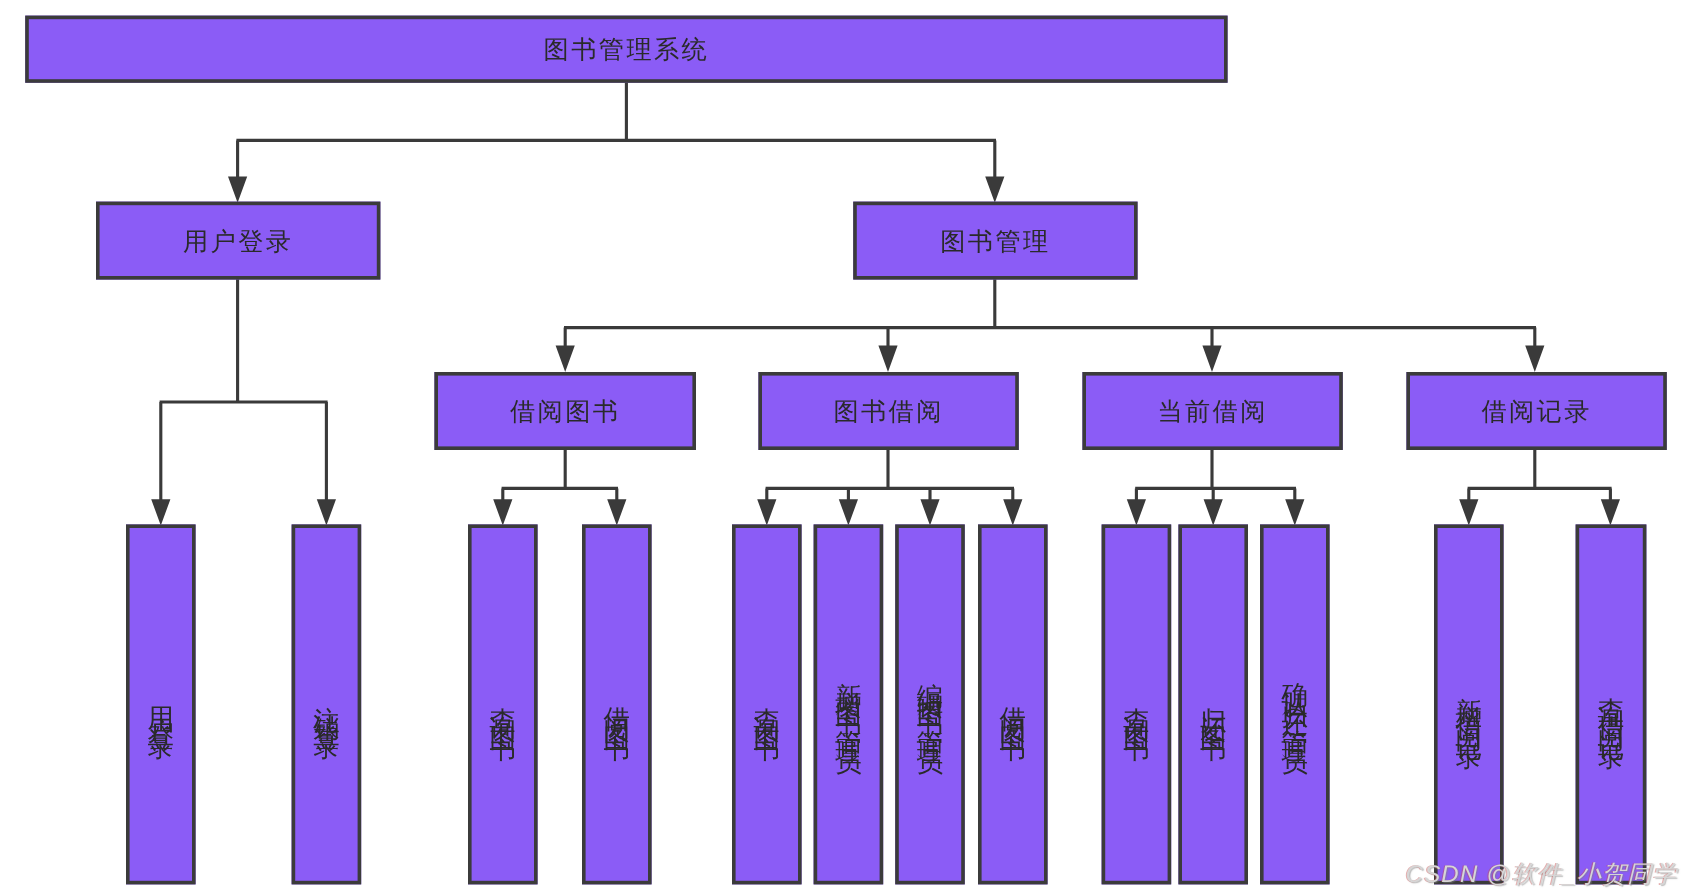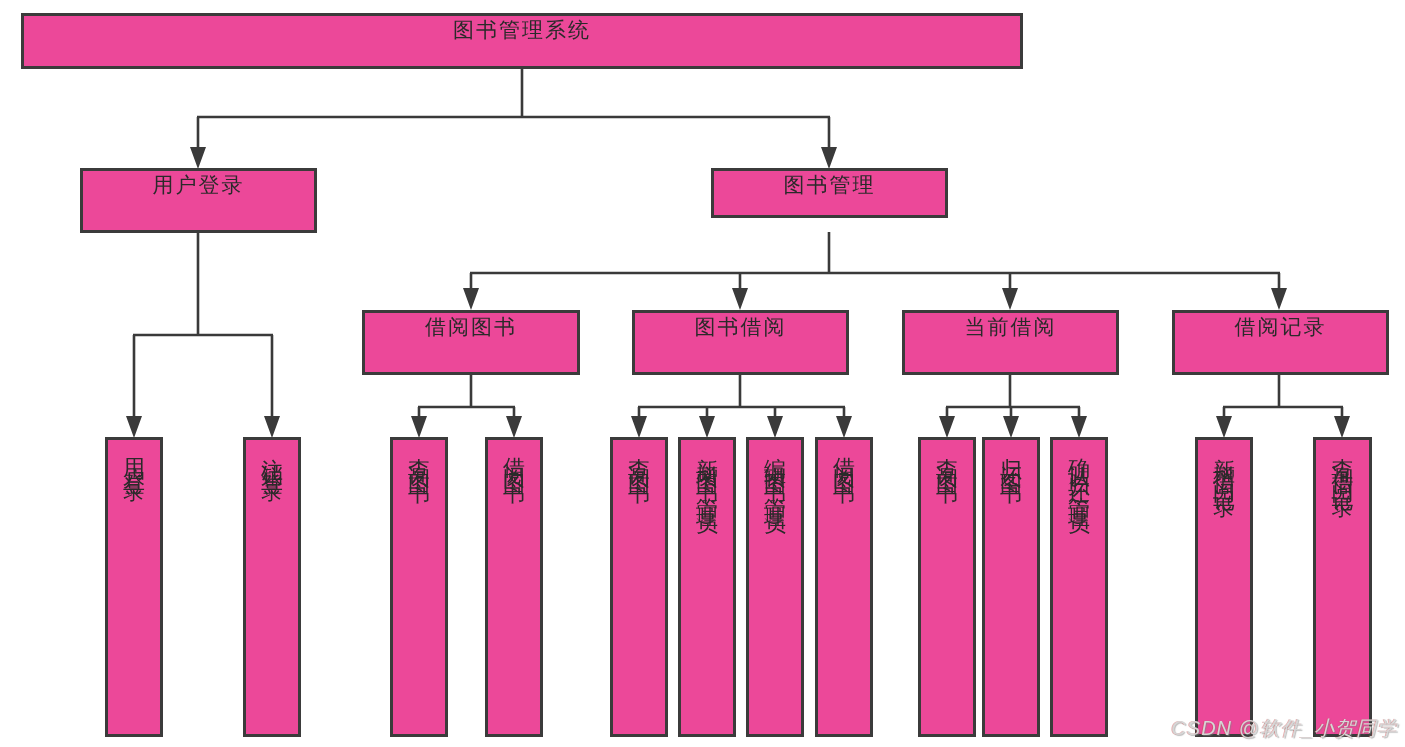--- a/index.html
+++ b/index.html
@@ -11,21 +11,21 @@
   }
   html,body{margin:0;padding:0;background:var(--background);}
   .canvas{
     position:relative;width:1405px;height:747px;background:var(--background);
     font-family:"Liberation Sans","DejaVu Sans",sans-serif;color:var(--text);
     overflow:hidden;
   }
   .connector-layer{position:absolute;left:0;top:0;width:1405px;height:747px;color:var(--line);pointer-events:none;}
   .node{
     position:absolute;box-sizing:border-box;border:3px solid var(--box_border);
-    background:#ec4899;display:flex;align-items:flex-start;justify-content:center;
+    background:#8b5cf6;display:flex;align-items:center;justify-content:center;
     font-size:21px;letter-spacing:2px;white-space:nowrap;
   }
   .leaf{
     font-size:22px;letter-spacing:0;
   }
   .leaf .vtext{
     writing-mode:vertical-rl;text-orientation:mixed;
     letter-spacing:8px;line-height:1;max-height:292px;
   }
   .watermark{
@@ -65,21 +65,21 @@
              M1224 438 1216 416 1232 416Z M1342 438 1334 416 1350 416Z"></path>
   </svg>
 
   <div class="node" style="left:21px;top:13px;width:1002px;height:56px;">
     <span>图书管理系统</span>
   </div>
 
   <div class="node" style="left:80px;top:168px;width:237px;height:65px;">
     <span>用户登录</span>
   </div>
-  <div class="node" style="left:711px;top:168px;width:237px;height:50px;">
+  <div class="node" style="left:711px;top:168px;width:237px;height:65px;">
     <span>图书管理</span>
   </div>
 
   <div class="node" style="left:362px;top:310px;width:218px;height:65px;">
     <span>借阅图书</span>
   </div>
   <div class="node" style="left:902px;top:310px;width:217px;height:65px;">
     <span>当前借阅</span>
   </div>
   <div class="node" style="left:632px;top:310px;width:217px;height:65px;">

